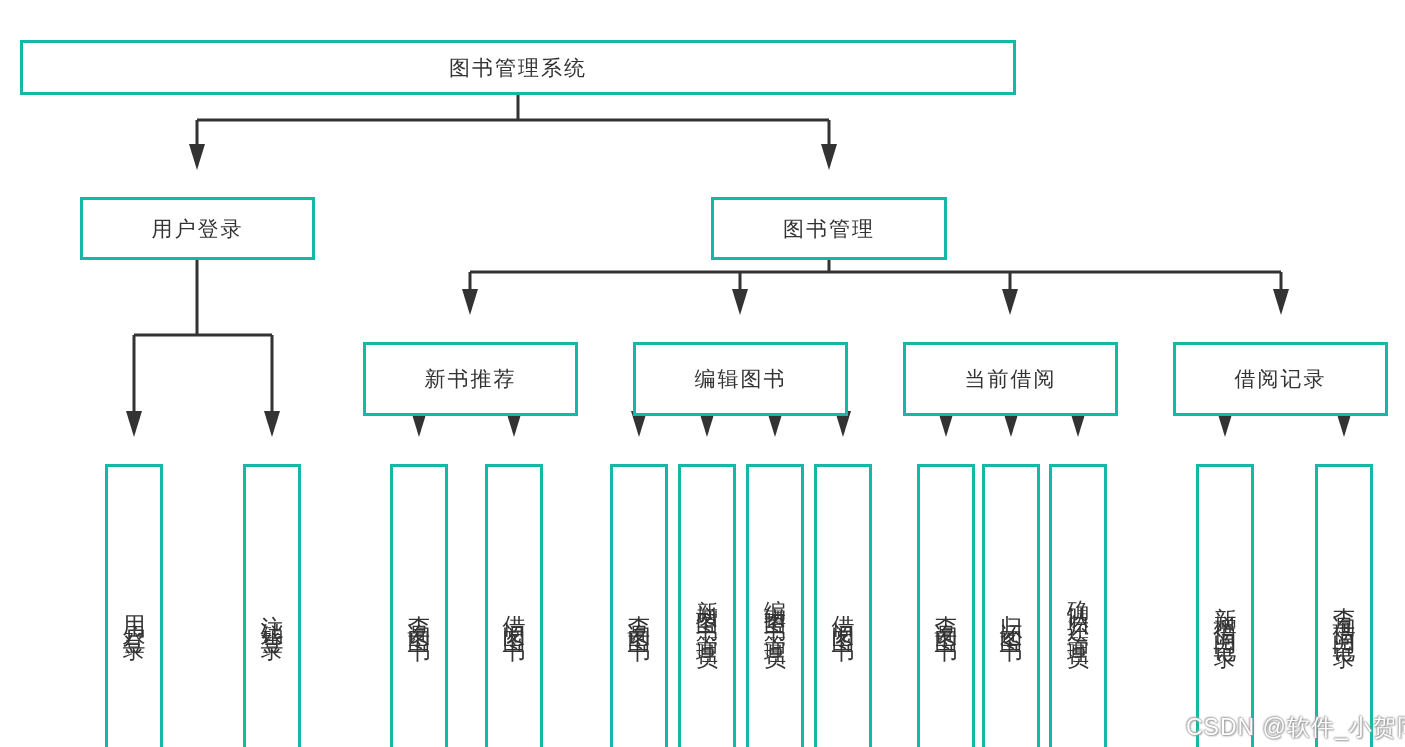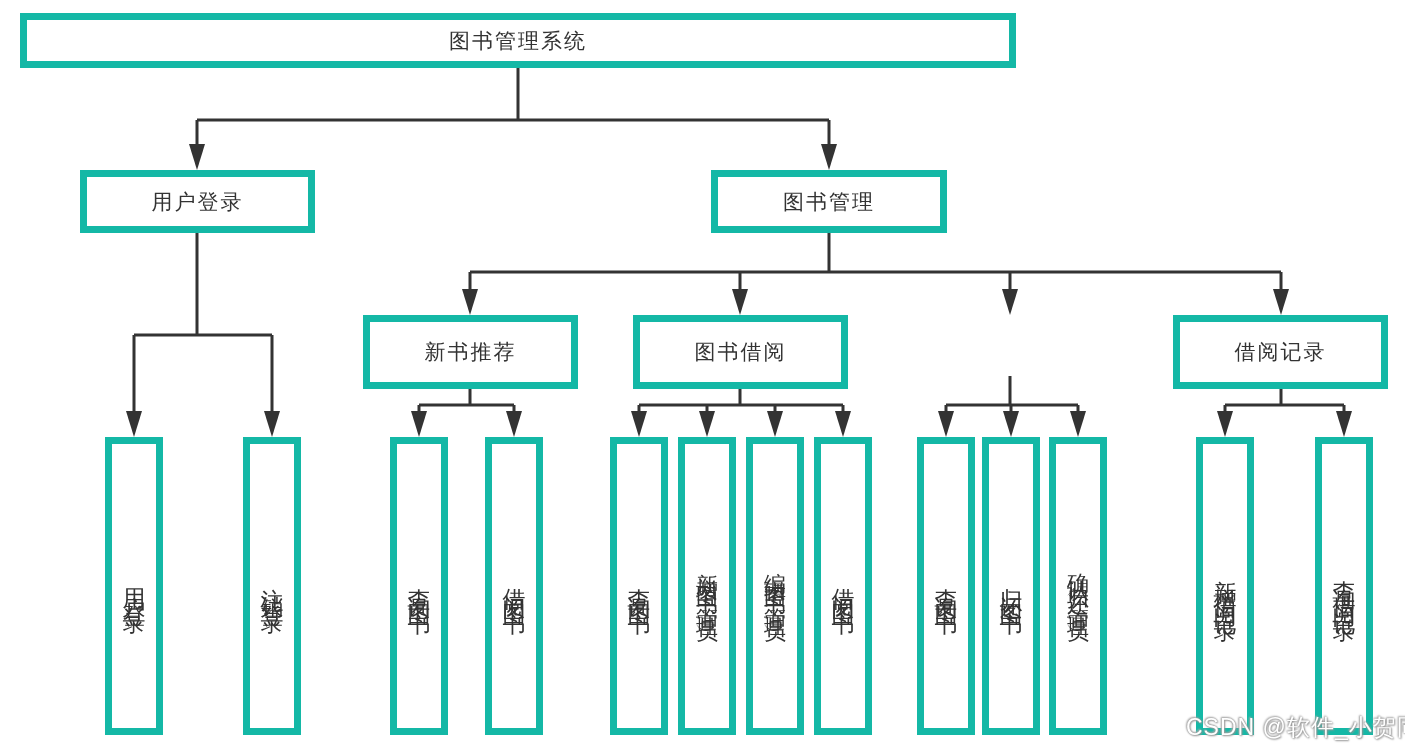--- a/index.html
+++ b/index.html
@@ -2,22 +2,22 @@
 <html><head>
 <meta charset="utf-8">
 <style>
   html,body{margin:0;padding:0;background:#fff;}
   .canvas{
     position:relative;width:1405px;height:747px;background:#ffffff;
     font-family:"Liberation Sans",sans-serif;overflow:hidden;color:#333;
   }
   .connectors{position:absolute;left:0;top:0;width:1405px;height:747px;pointer-events:none;}
   .box{
-    position:absolute;box-sizing:border-box;border:7px solid #14b8a6;background:#ffffff;
-    display:flex;align-items:center;justify-content:center;text-align:left;
+    position:absolute;box-sizing:border-box;border:3px solid #14b8a6;background:#ffffff;
+    display:flex;align-items:center;justify-content:center;text-align:left;margin-top:27px;
   }
   .h-label{font-size:21px;letter-spacing:2px;color:#333;white-space:nowrap;}
   .root-box{left:20px;top:13px;width:996px;height:55px;}
   .branch-box{top:170px;height:63px;}
   .group-box{top:315px;height:74px;width:215px;}
   .leaf{top:437px;width:58px;height:298px;}
   .v-label{
     writing-mode:vertical-lr;text-orientation:upright;
     font-size:23px;letter-spacing:8px;color:#333;line-height:1;
   }
@@ -75,21 +75,24 @@
     <span class="h-label">用户登录</span>
   </div>
   <div class="box branch-box" style="left:711px;width:236px;">
     <span class="h-label">图书管理</span>
   </div>
 
   <div class="box group-box" style="left:363px;">
     <span class="h-label">新书推荐</span>
   </div>
   <div class="box group-box" style="left:633px;">
-    <span class="h-label">图书借阅</span>
+    <span class="h-label">编辑图书</span>
+  </div>
+  <div class="box group-box" style="left:903px;">
+    <span class="h-label">当前借阅</span>
   </div>
   <div class="box group-box" style="left:1173px;">
     <span class="h-label">借阅记录</span>
   </div>
 
   <div class="box leaf" style="left:105px;">
     <span class="v-label">用户登录</span>
   </div>
   <div class="box leaf" style="left:243px;">
     <span class="v-label">注销登录</span>

